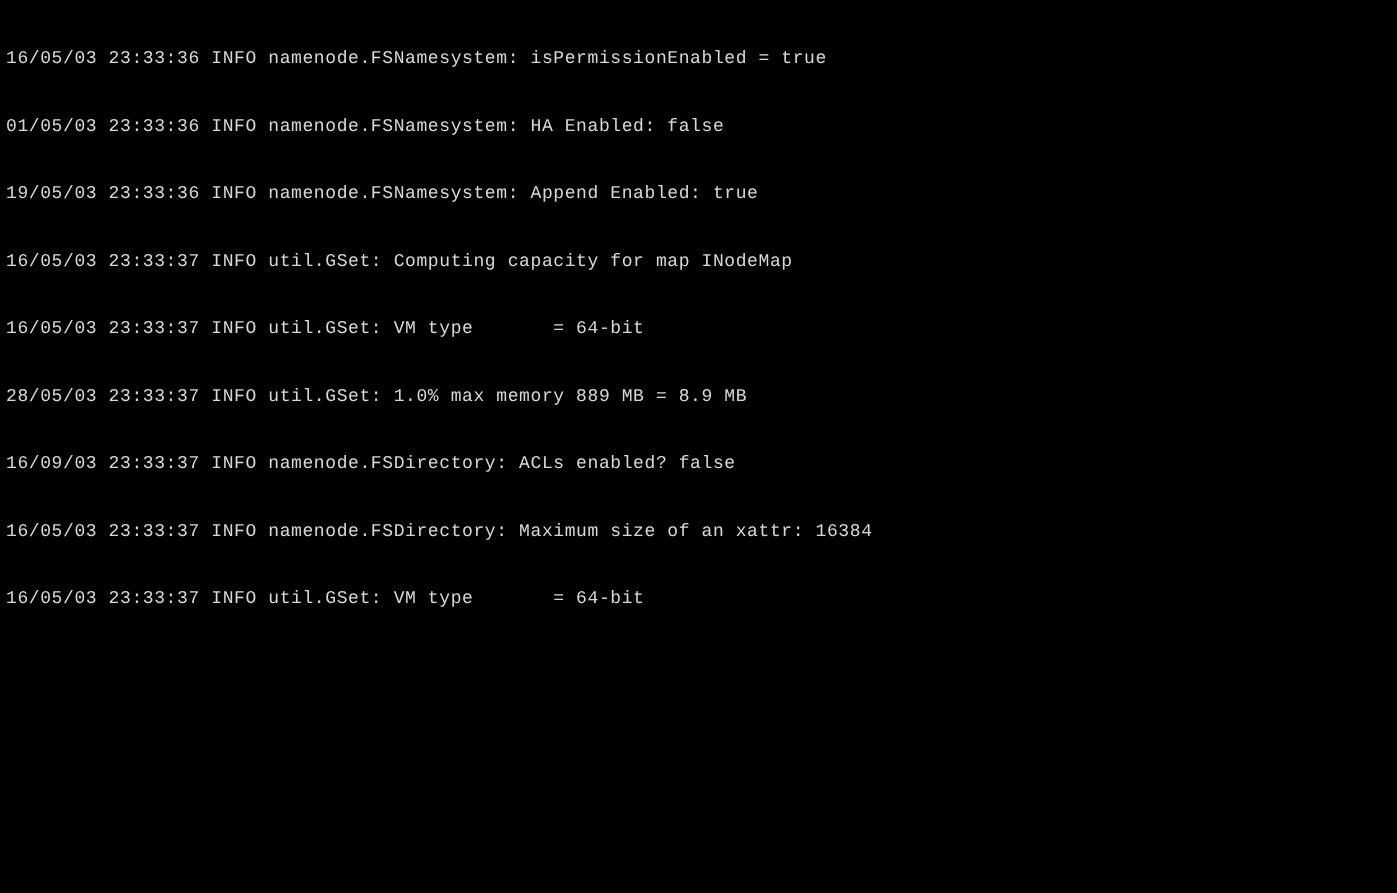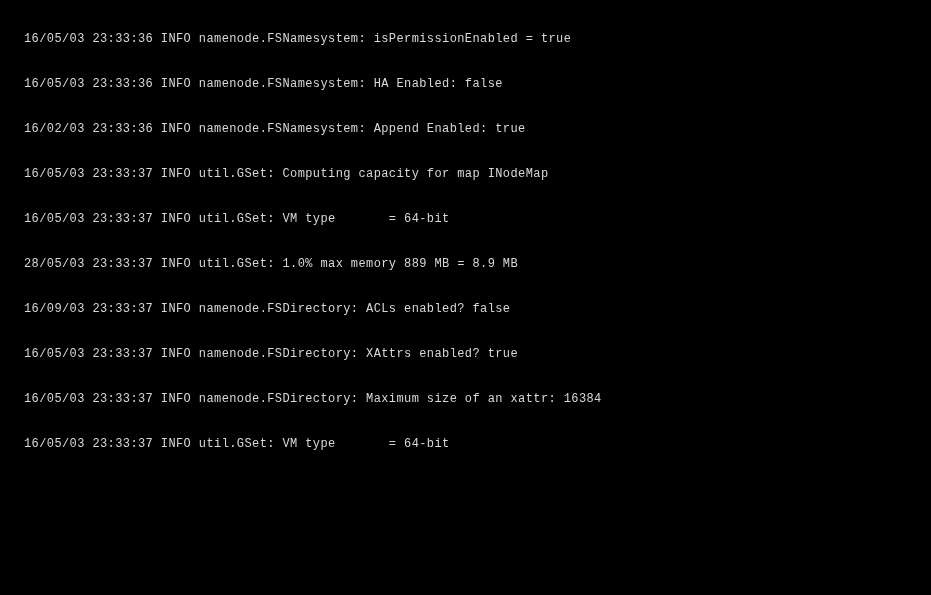--- a/index.html
+++ b/index.html
@@ -13,34 +13,33 @@
   .terminal {
     font-family: "Consolas", "Courier New", monospace;
     font-size: 12px;
     line-height: 15px;
     color: #d8d8d8;
     background: #000000;
     padding: 2px 4px;
     white-space: pre;
     letter-spacing: 0.4px;
   }
-  .log-line { display: block; white-space: pre; margin-left: 20px; }
+  .log-line { display: block; white-space: pre; }
 </style>
 </head>
 <body>
 
 <div class="terminal">
   <span class="log-line">16/05/03 23:33:36 INFO namenode.FSNamesystem: isPermissionEnabled = true</span>
-  <span class="log-line">16/05/03 23:33:36 INFO namenode.FSNamesystem: HA Enabled: false</span>
-  <span class="log-line">16/02/03 23:33:36 INFO namenode.FSNamesystem: Append Enabled: true</span>
+  <span class="log-line">01/05/03 23:33:36 INFO namenode.FSNamesystem: HA Enabled: false</span>
+  <span class="log-line">19/05/03 23:33:36 INFO namenode.FSNamesystem: Append Enabled: true</span>
   <span class="log-line">16/05/03 23:33:37 INFO util.GSet: Computing capacity for map INodeMap</span>
   <span class="log-line">16/05/03 23:33:37 INFO util.GSet: VM type       = 64-bit</span>
   <span class="log-line">28/05/03 23:33:37 INFO util.GSet: 1.0% max memory 889 MB = 8.9 MB</span>
   <span class="log-line">16/09/03 23:33:37 INFO namenode.FSDirectory: ACLs enabled? false</span>
-  <span class="log-line">16/05/03 23:33:37 INFO namenode.FSDirectory: XAttrs enabled? true</span>
   <span class="log-line">16/05/03 23:33:37 INFO namenode.FSDirectory: Maximum size of an xattr: 16384</span>
   <span class="log-line">16/05/03 23:33:37 INFO util.GSet: VM type       = 64-bit</span>
   
   
   
   
   
   
   
   

